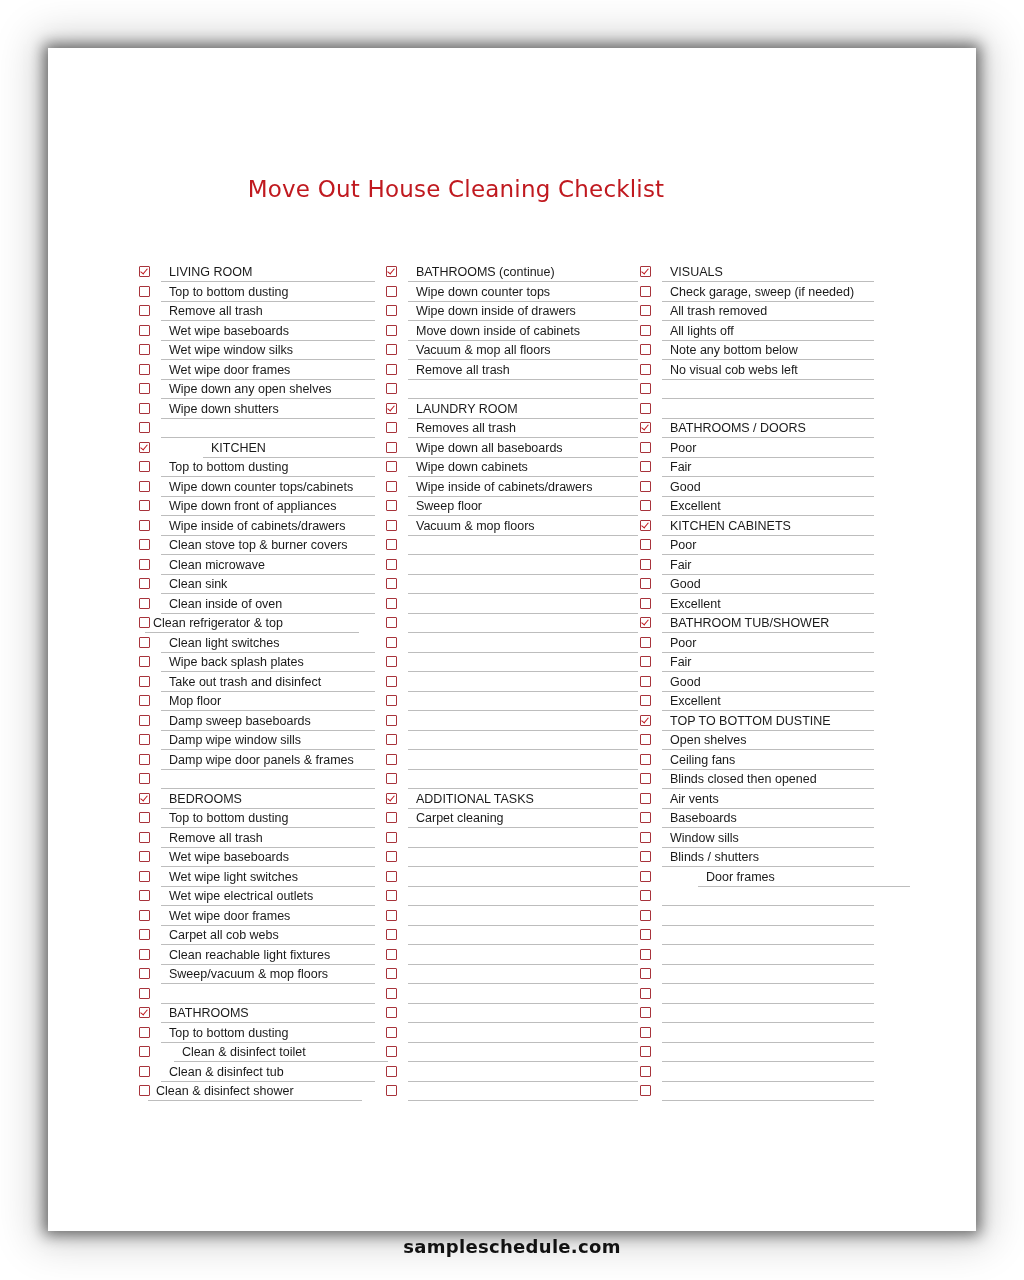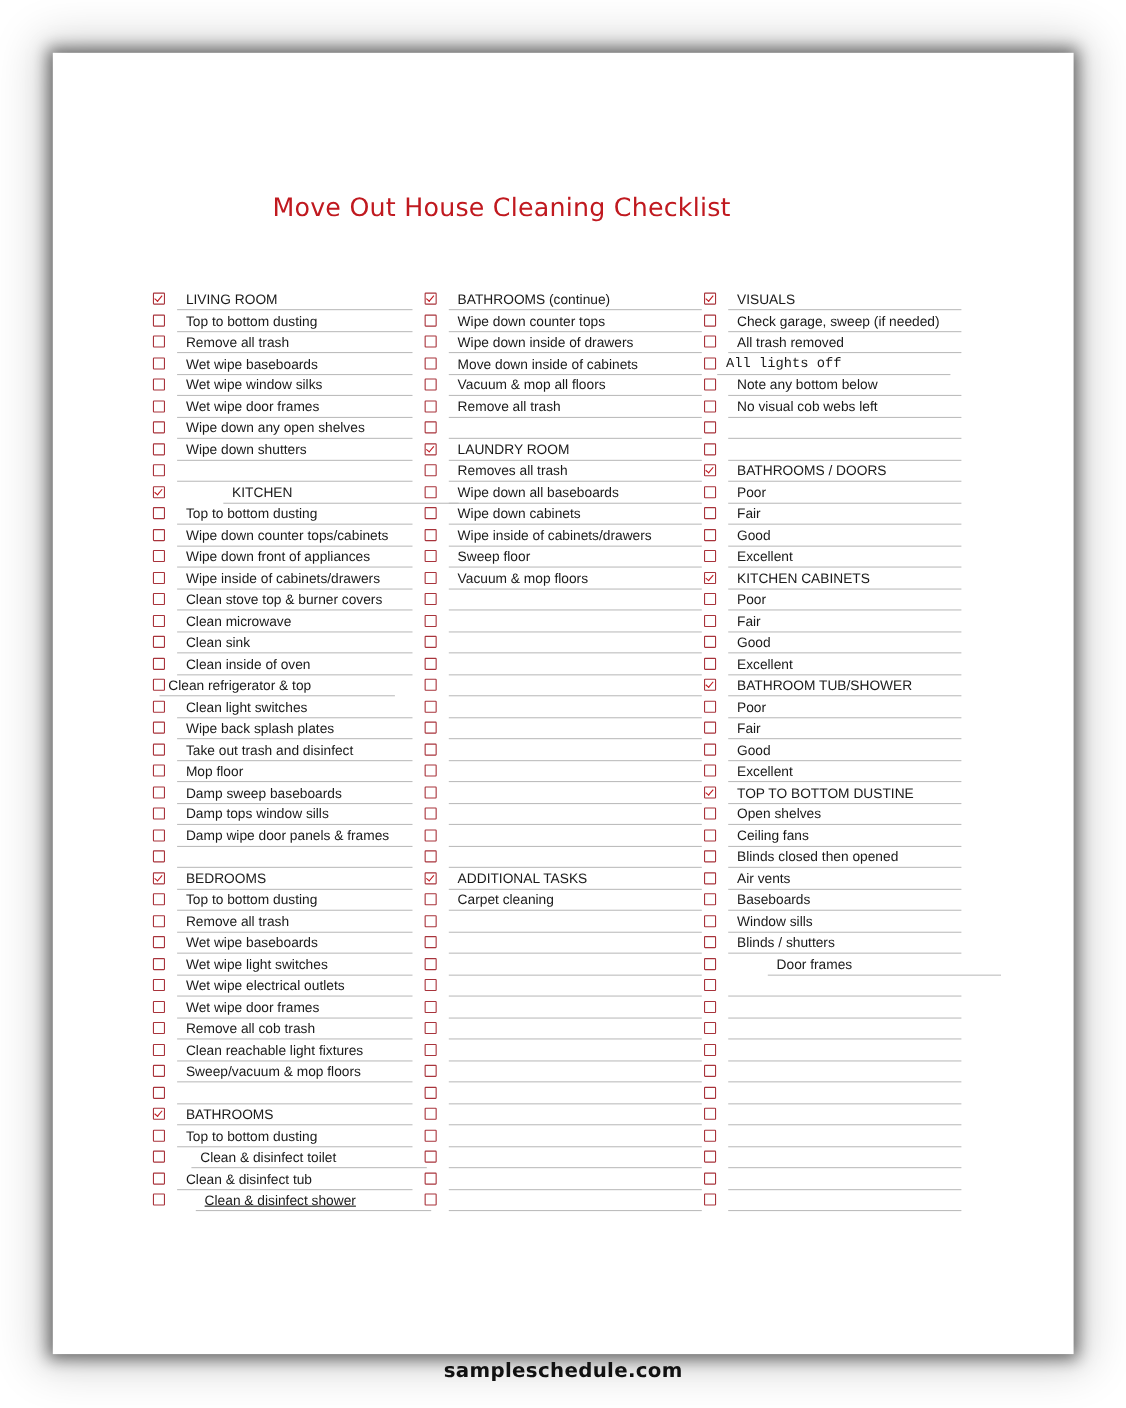--- a/index.html
+++ b/index.html
@@ -145,21 +145,21 @@
     <div class="row">
       <span class="cb"></span>
       <span class="line" style="left: 22px; width: 206px;">Mop floor</span>
     </div>
     <div class="row">
       <span class="cb"></span>
       <span class="line" style="left: 22px; width: 206px;">Damp sweep baseboards</span>
     </div>
     <div class="row">
       <span class="cb"></span>
-      <span class="line" style="left: 22px; width: 206px;">Damp tops window sills</span>
+      <span class="line" style="left: 22px; width: 206px;">Damp wipe window sills</span>
     </div>
     <div class="row">
       <span class="cb"></span>
       <span class="line" style="left: 22px; width: 206px;">Damp wipe door panels &amp; frames</span>
     </div>
     <div class="row">
       <span class="cb"></span>
       <span class="line" style="left: 22px; width: 206px;"></span>
     </div>
     <div class="row">
@@ -185,21 +185,21 @@
     <div class="row">
       <span class="cb"></span>
       <span class="line" style="left: 22px; width: 206px;">Wet wipe electrical outlets</span>
     </div>
     <div class="row">
       <span class="cb"></span>
       <span class="line" style="left: 22px; width: 206px;">Wet wipe door frames</span>
     </div>
     <div class="row">
       <span class="cb"></span>
-      <span class="line" style="left: 22px; width: 206px;">Remove all cob trash</span>
+      <span class="line" style="left: 22px; width: 206px;">Carpet all cob webs</span>
     </div>
     <div class="row">
       <span class="cb"></span>
       <span class="line" style="left: 22px; width: 206px;">Clean reachable light fixtures</span>
     </div>
     <div class="row">
       <span class="cb"></span>
       <span class="line" style="left: 22px; width: 206px;">Sweep/vacuum &amp; mop floors</span>
     </div>
     <div class="row">
@@ -217,21 +217,21 @@
     <div class="row">
       <span class="cb"></span>
       <span class="line" style="left: 35px; width: 206px;">Clean &amp; disinfect toilet</span>
     </div>
     <div class="row">
       <span class="cb"></span>
       <span class="line" style="left: 22px; width: 206px;">Clean &amp; disinfect tub</span>
     </div>
     <div class="row">
       <span class="cb"></span>
-      <span class="line" style="left: 39px; width: 206px; text-decoration: underline;">Clean &amp; disinfect shower</span>
+      <span class="line" style="left: 9px; width: 206px;">Clean &amp; disinfect shower</span>
     </div>
   </div>
 <div class="col" id="col-1" style="left:386px;">
     <div class="row">
       <span class="cb checked"></span>
       <span class="line header" style="left: 22px; width: 222px;">BATHROOMS (continue)</span>
     </div>
     <div class="row">
       <span class="cb"></span>
       <span class="line" style="left: 22px; width: 222px;">Wipe down counter tops</span>
@@ -409,21 +409,21 @@
     <div class="row">
       <span class="cb"></span>
       <span class="line" style="left: 22px; width: 204px;">Check garage, sweep (if needed)</span>
     </div>
     <div class="row">
       <span class="cb"></span>
       <span class="line" style="left: 22px; width: 204px;">All trash removed</span>
     </div>
     <div class="row">
       <span class="cb"></span>
-      <span class="line" style="left: 12px; width: 204px; font-family: Liberation Mono, monospace;">All lights off</span>
+      <span class="line" style="left: 22px; width: 204px;">All lights off</span>
     </div>
     <div class="row">
       <span class="cb"></span>
       <span class="line" style="left: 22px; width: 204px;">Note any bottom below</span>
     </div>
     <div class="row">
       <span class="cb"></span>
       <span class="line" style="left: 22px; width: 204px;">No visual cob webs left</span>
     </div>
     <div class="row">

